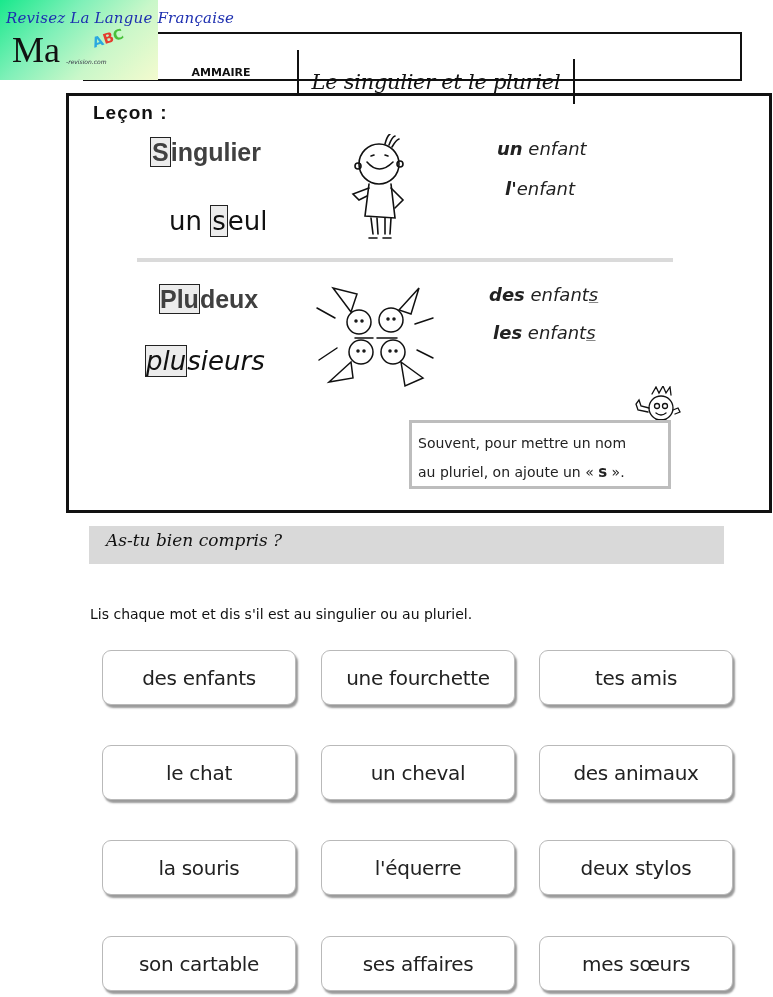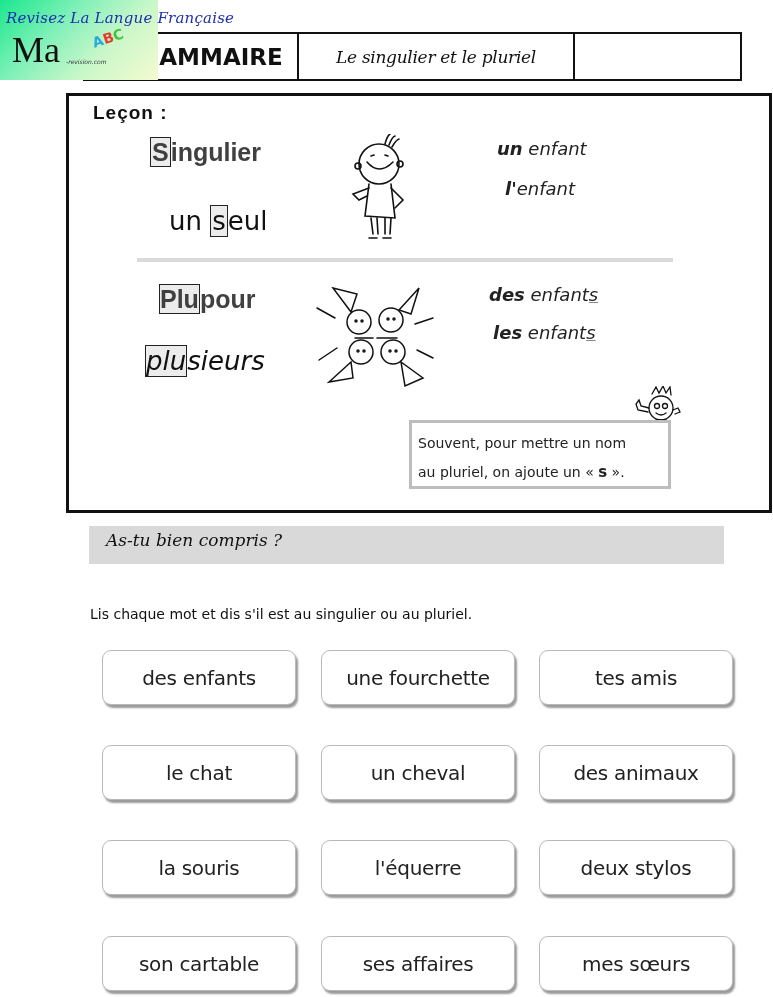--- a/index.html
+++ b/index.html
@@ -31,22 +31,22 @@
   .logo-domain {
     position: absolute; left: 66px; top: 58px; font-size: 6px; color: #334; font-style: italic;
   }
 
   
   .header-table {
     position: absolute; left: 83px; top: 32px; width: 659px; height: 49px;
     border: 2px solid #111; display: flex;
   }
   .header-cell { height: 100%; display: flex; align-items: center; justify-content: center; }
-  .header-cell.subject { width: 214px; border-right: 2px solid #111; font-weight: bold; font-size: 23px; padding-left: 60px; }
-  .header-cell.title { width: 276px; border-right: 2px solid #111; font-family: "DejaVu Serif", serif; font-style: italic; font-size: 17px; letter-spacing: -0.3px; }
+  .header-cell.subject { width: 214px; border-right: 2px solid #111; font-weight: bold; font-size: 11px; padding-left: 60px; margin-top: 16px; }
+  .header-cell.title { width: 276px; border-right: 2px solid #111; font-family: "DejaVu Serif", serif; font-style: italic; font-size: 21px; letter-spacing: -0.3px; margin-top: 25px; }
   .header-cell.blank { flex: 1; }
 
   
   .lesson-box {
     position: absolute; left: 66px; top: 93px; width: 706px; height: 420px;
     border: 3px solid #111;
   }
   .lesson-title {
     position: absolute; left: 24px; top: 6px; font-family: Liberation Sans, sans-serif;
     font-weight: bold; font-size: 19px; letter-spacing: 1px;
@@ -140,21 +140,21 @@
     <path d="M46 54 L58 66 L50 74"></path>
     <path d="M26 84 L28 100 M32 84 L33 100 M40 84 L40 100 M46 84 L45 100"></path>
     <path d="M24 104 l8 0 M38 104 l8 0"></path>
   </svg>
 
   <div class="ex ex-un"><b>un</b><span> enfant</span></div>
   <div class="ex ex-lenfant"><b>l'</b><span>enfant</span></div>
 
   <div class="separator"></div>
 
-  <div class="big-gray pluriel"><span class="hl">Plu</span><span>pour</span></div>
+  <div class="big-gray pluriel"><span class="hl">Plu</span><span>deux</span></div>
   <div class="big-dark plusieurs"><span class="hl">plu</span><span>sieurs</span></div>
 
   <svg class="illus kids" viewBox="0 0 120 120" fill="none" stroke="#111" stroke-width="1.5" stroke-linecap="round">
     <circle cx="44" cy="44" r="12"></circle>
       <circle cx="76" cy="42" r="12"></circle>
     <circle cx="46" cy="74" r="12"></circle>
       <circle cx="78" cy="74" r="12"></circle>
     <path d="M36 34 L18 10 L42 16 Z"></path>
       <path d="M84 32 L104 10 L96 36 Z"></path>
     <path d="M36 84 L14 104 L38 100 Z"></path>

